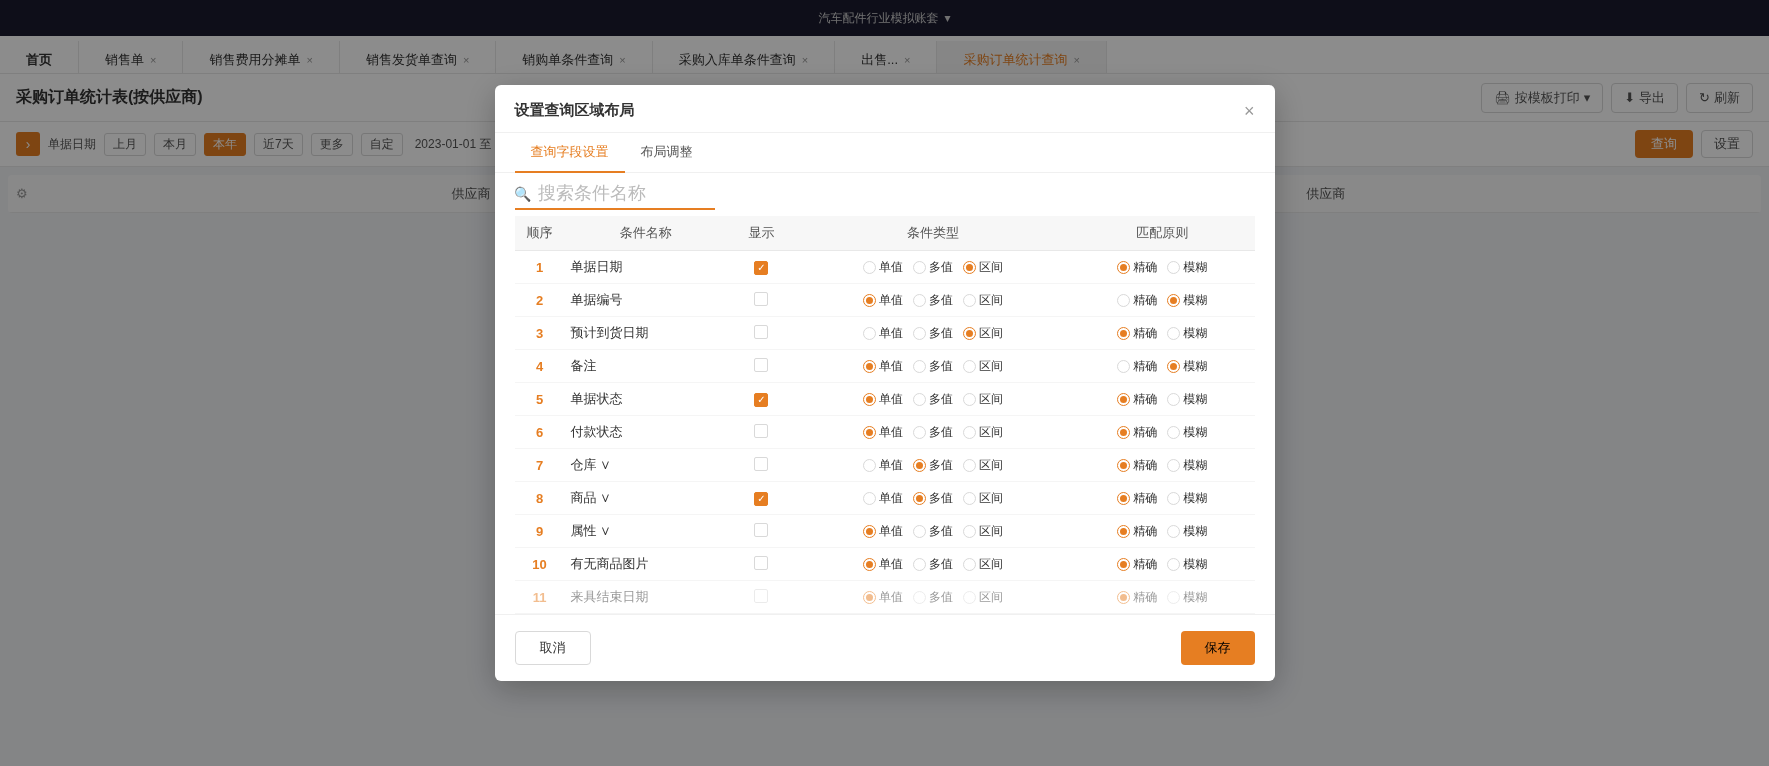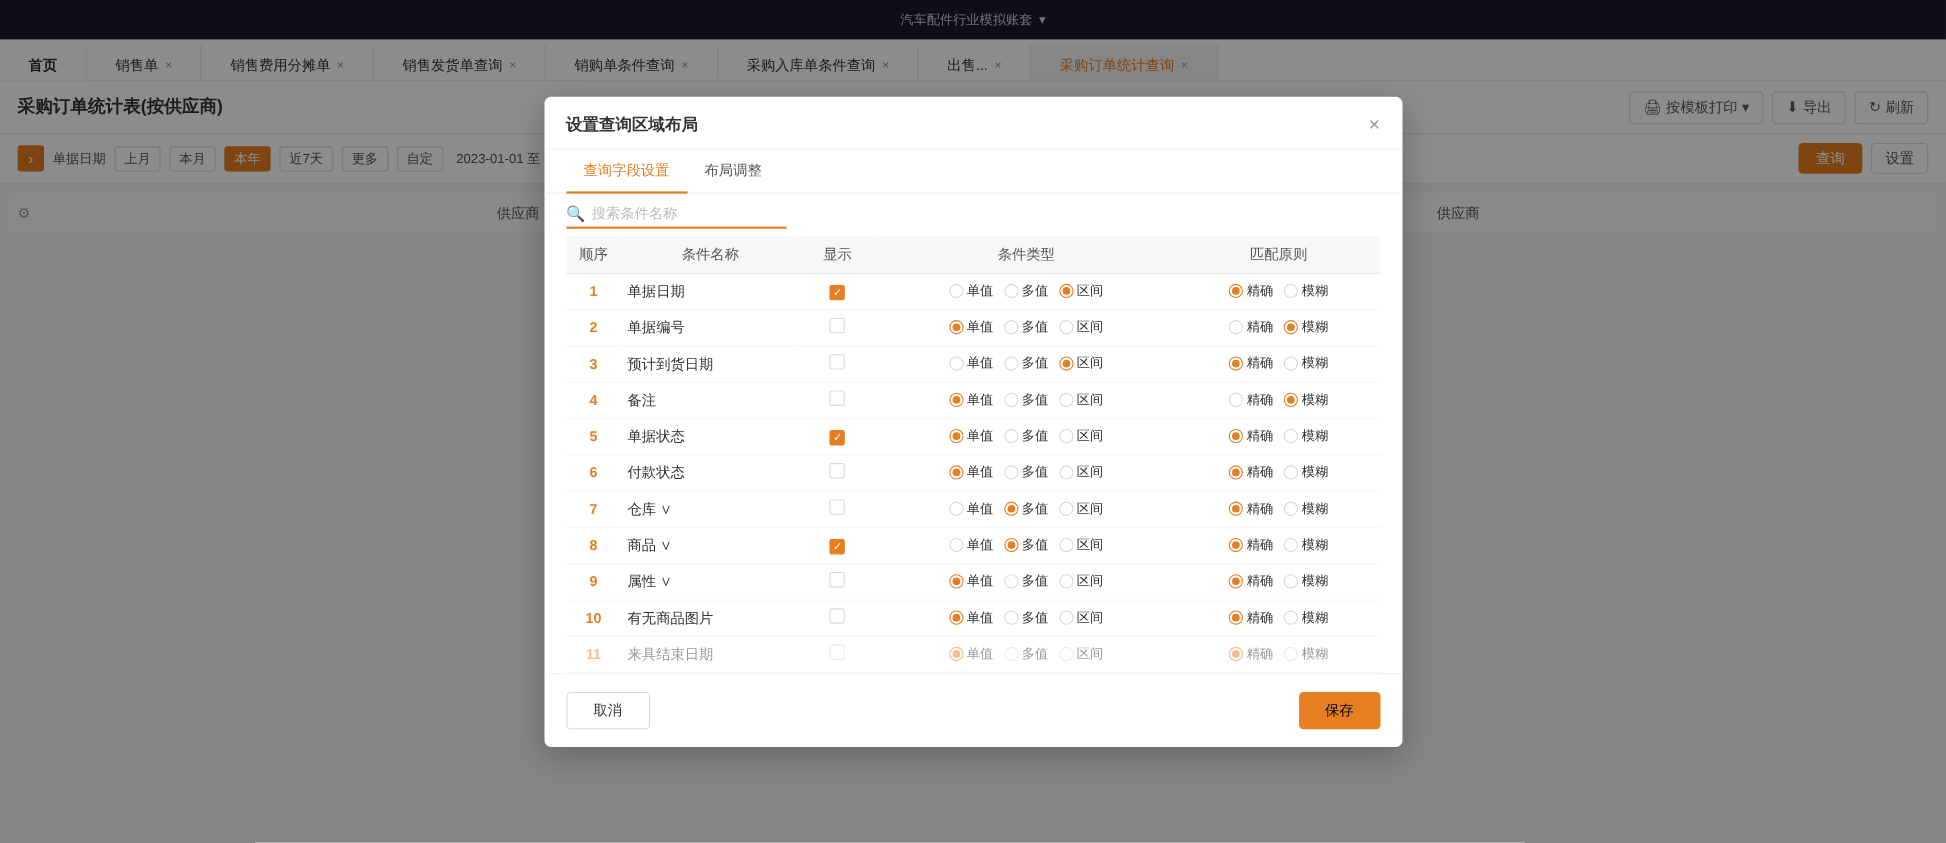--- a/index.html
+++ b/index.html
@@ -160,21 +160,21 @@
     }
     .search-box {
       display: flex;
       align-items: center;
       border-bottom: 2px solid #e67e22;
       width: 200px;
       padding-bottom: 4px;
       gap: 6px;
     }
     .search-box input {
-      border: none; outline: none; font-size: 13px; width: 160px; color: #ef4444;
+      border: none; outline: none; font-size: 18px; width: 160px; color: #ef4444;
     }
     .search-box input::placeholder { color: #bbb; }
     .search-icon { color: #999; font-size: 14px; }
 
     
     .modal-table { flex: 1; overflow-y: auto; padding: 0 20px; }
     table { width: 100%; border-collapse: collapse; }
     thead tr { background: #f7f7f7; }
     thead th {
       padding: 8px 6px; font-size: 13px; color: #555; font-weight: 500;

